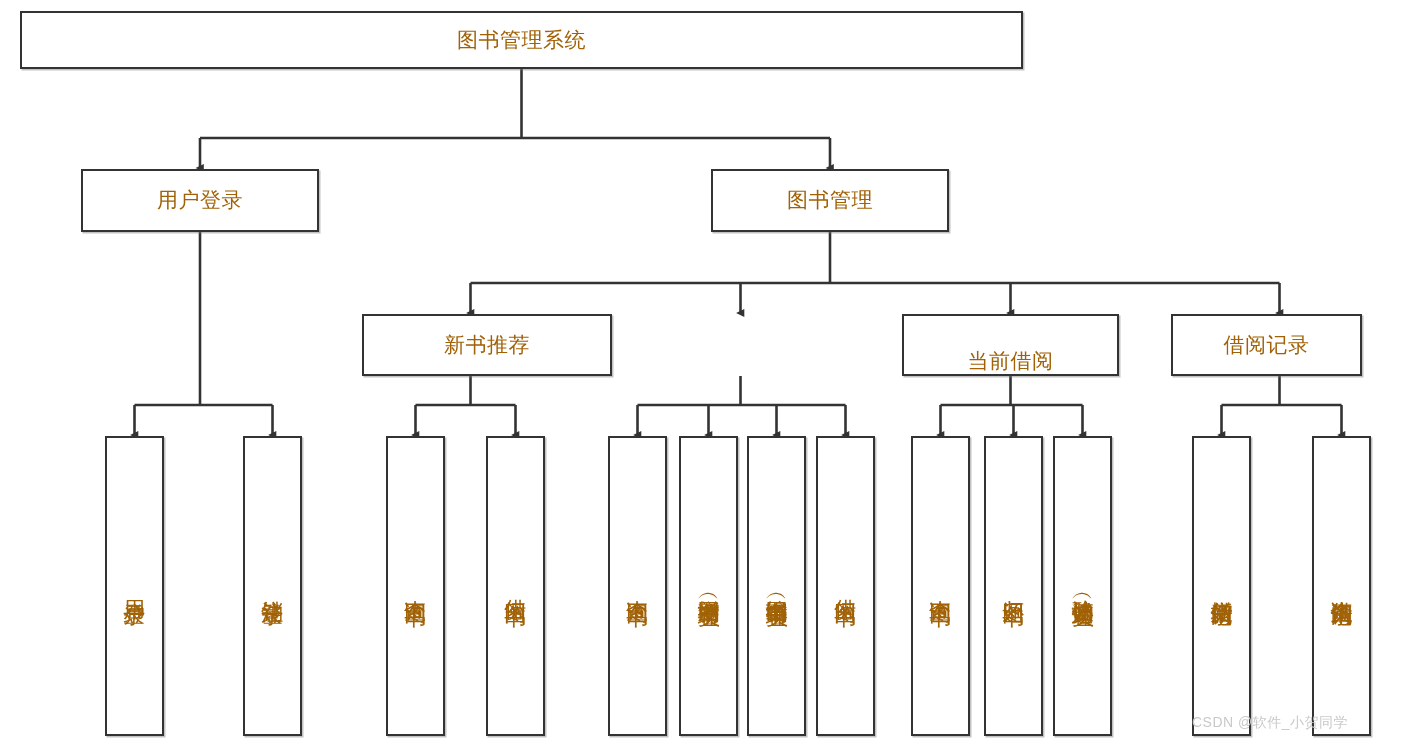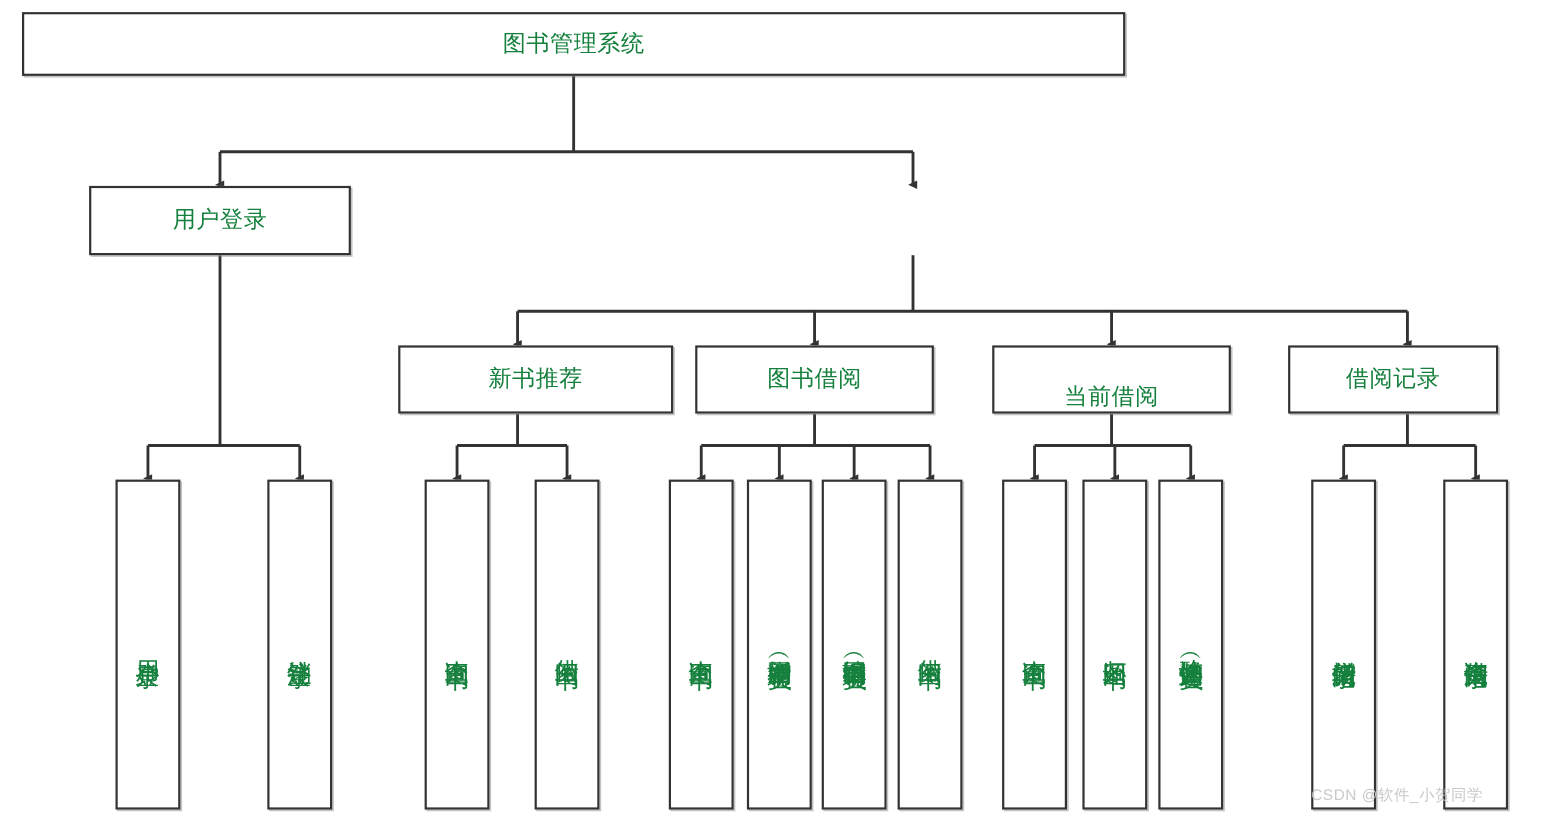--- a/index.html
+++ b/index.html
@@ -29,21 +29,21 @@
     position: absolute;
     box-sizing: border-box;
     background: #ffffff;
     border: 2px solid #333333;
     display: flex;
     align-items: center;
     justify-content: center;
     box-shadow: 1.5px 1.5px 0 rgba(120,120,120,0.45);
   }
   .node-label {
-    color: #15803d;
+    color: #a16207;
     font-size: 21px;
     line-height: 1.18;
     letter-spacing: 0.5px;
     text-align: center;
     white-space: nowrap;
   }
   .node.vertical {
     align-items: center;
     justify-content: center;
     padding: 6px 0;
@@ -119,28 +119,28 @@
   </svg>
 
   <div class="node" style="left: 20px; top: 11px; width: 1003px; height: 58px;">
     <span class="node-label">图书管理系统</span>
   </div>
 
   <div class="node" style="left: 81px; top: 169px; width: 238px; height: 63px;">
     <span class="node-label">用户登录</span>
   </div>
 
+  <div class="node" style="left: 711px; top: 169px; width: 238px; height: 63px;">
+    <span class="node-label">图书管理</span>
+  </div>
 
   <div class="node" style="left: 362px; top: 314px; width: 250px; height: 62px;">
     <span class="node-label">新书推荐</span>
   </div>
 
-  <div class="node" style="left: 632px; top: 314px; width: 217px; height: 62px;">
-    <span class="node-label">图书借阅</span>
-  </div>
 
   <div class="node" style="left: 902px; top: 314px; width: 217px; height: 62px; align-items: flex-end;">
     <span class="node-label">当前借阅</span>
   </div>
 
   <div class="node" style="left: 1171px; top: 314px; width: 191px; height: 62px;">
     <span class="node-label">借阅记录</span>
   </div>
 
   <div class="node vertical" style="left: 105px; top: 436px; width: 59px; height: 300px;">

